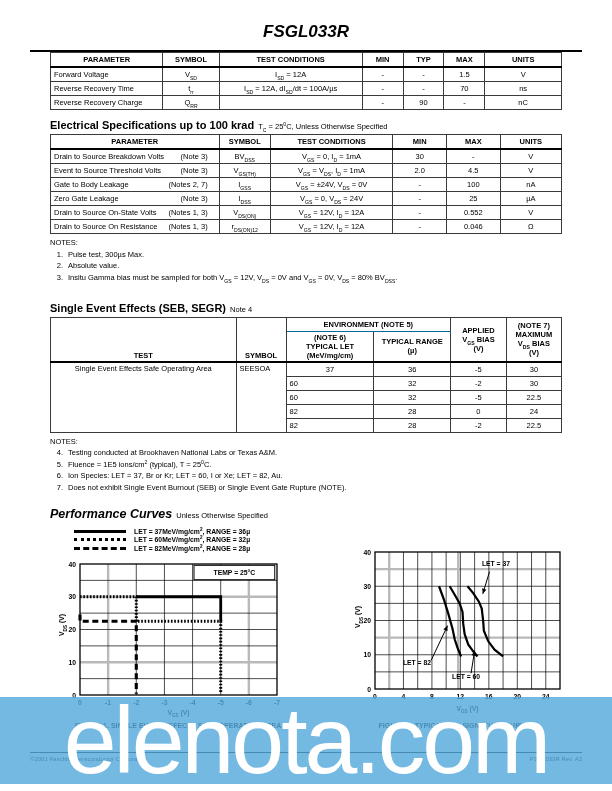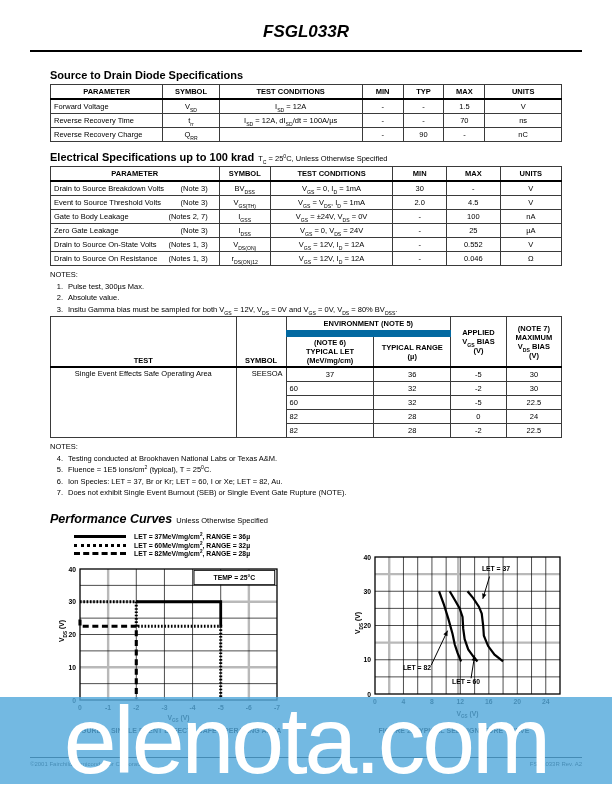--- a/index.html
+++ b/index.html
@@ -20,23 +20,23 @@
   .sec-h.curves{font-style:italic;font-size:12.5px;margin-top:15px;}
   .sec-h.curves .sub{font-style:normal;}
   
   table{margin-left:20px;width:512px;border-collapse:collapse;font-size:7.5px;table-layout:fixed;}
   th,td{border:1px solid #3a3a3a;padding:1px 3px;text-align:center;height:11px;overflow:hidden;white-space:nowrap;}
   thead th{font-weight:bold;border-bottom:2.5px solid #000;background:#fff;}
   tbody td:first-child{text-align:left;}
   td .cr{float:right;margin-right:8px;}
   .t3 thead th{vertical-align:middle;}
   .t3 thead th.vbot{vertical-align:bottom;}
-  .t3 thead th.envh{border-bottom:7px solid #0369a1;}
+  .t3 thead th.envh{border-bottom:1px solid #0369a1;}
   .t3 tbody td.rspan{vertical-align:top;text-align:center;}
-  .t3 tbody td.rspan2{vertical-align:top;text-align:right;}
+  .t3 tbody td.rspan2{vertical-align:top;text-align:left;}
   
   .notes{margin:4px 0 0 20px;font-size:7.5px;}
   .notes .nt{margin-bottom:2px;}
   .note-item{display:flex;margin:2.5px 0;}
   .note-num{width:13px;text-align:right;margin-right:5px;flex:none;}
   .note-text{flex:1;}
   
   .charts{display:flex;margin-top:5px;}
   .fig{position:relative;}
   .fig1{width:296px;}
@@ -68,23 +68,20 @@
   .wm-text{font-size:95px;letter-spacing:-3px;line-height:1;color:#fff;white-space:nowrap;}
 </style>
 </head>
 <body>
 
 <div class="page">
 
   <div class="doc-title">FSGL033R</div>
   <hr class="title-rule">
 
-  <div class="sec-h">
-    <span>Source to Drain Diode Specifications</span>
-  </div>
   <table class="t1">
     <colgroup>
       <col style="width:22%">
         <col style="width:11%">
         <col style="width:28%">
       <col style="width:8%">
         <col style="width:8%">
         <col style="width:8%">
         <col style="width:15%">
     </colgroup>
@@ -215,20 +212,23 @@
           <span class="note-num">2.</span>
           <span class="note-text">Absolute value.</span>
         </div>
         <div class="note-item">
           <span class="note-num">3.</span>
           <span class="note-text">Insitu Gamma bias must be sampled for both V<sub>GS</sub> = 12V, V<sub>DS</sub> = 0V and V<sub>GS</sub> = 0V, V<sub>DS</sub> = 80% BV<sub>DSS</sub>.</span>
         </div>
       </div>
   </div>
 
+  <div class="sec-h" style="margin-top:20px">
+    <span>Single Event Effects (SEB, SEGR)</span><span class="sub">Note 4</span>
+  </div>
   <table class="t3">
     <colgroup>
       <col style="width:36.3%">
         <col style="width:9.8%">
         <col style="width:17.2%">
       <col style="width:15%">
         <col style="width:10.9%">
         <col style="width:10.8%">
     </colgroup>
     <thead>

